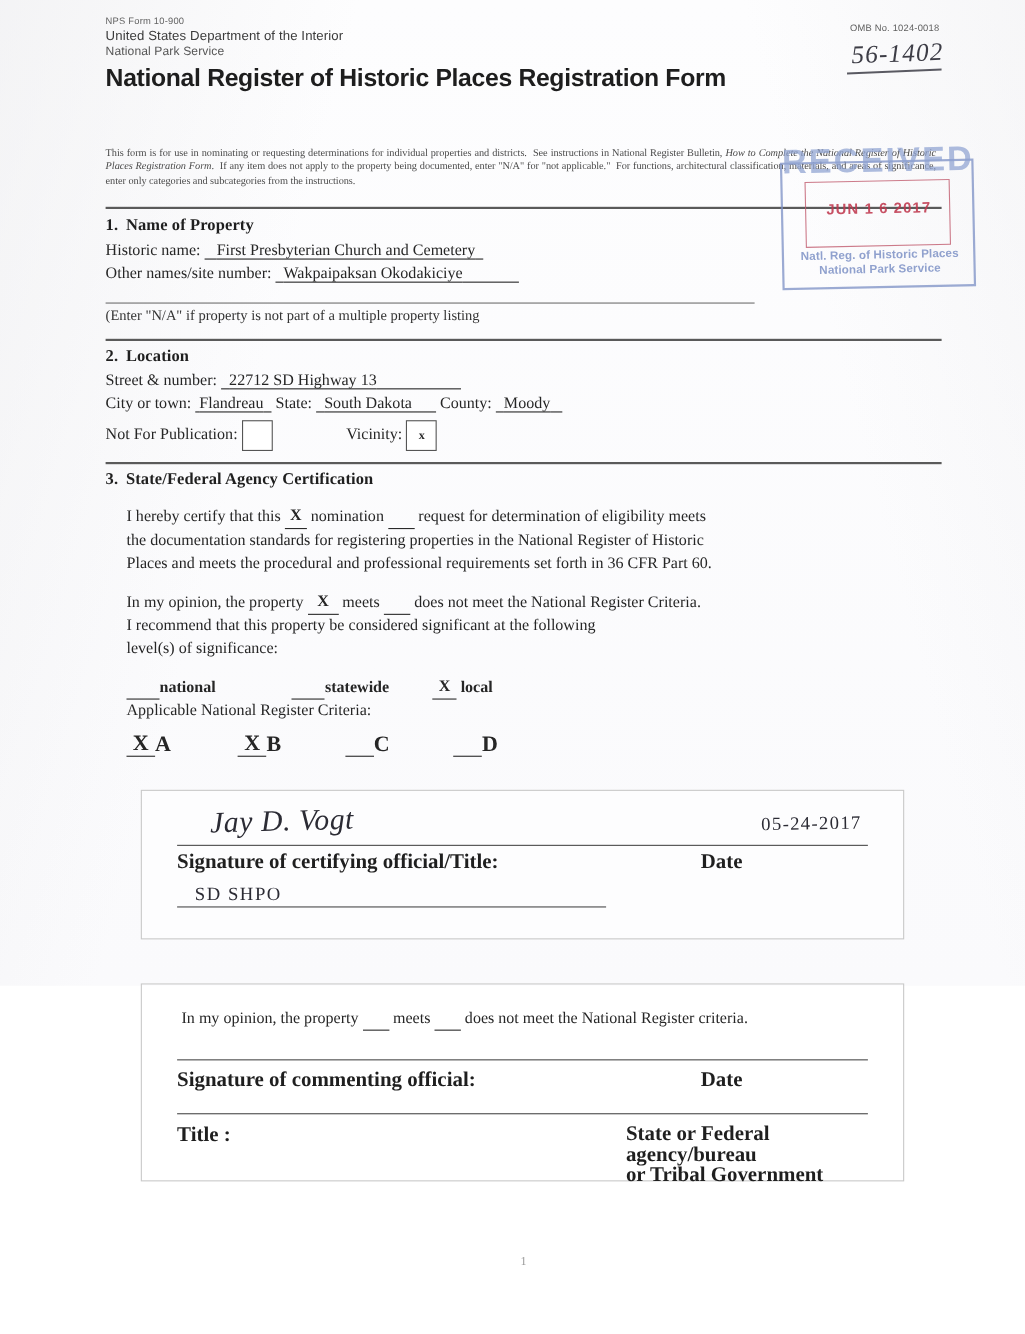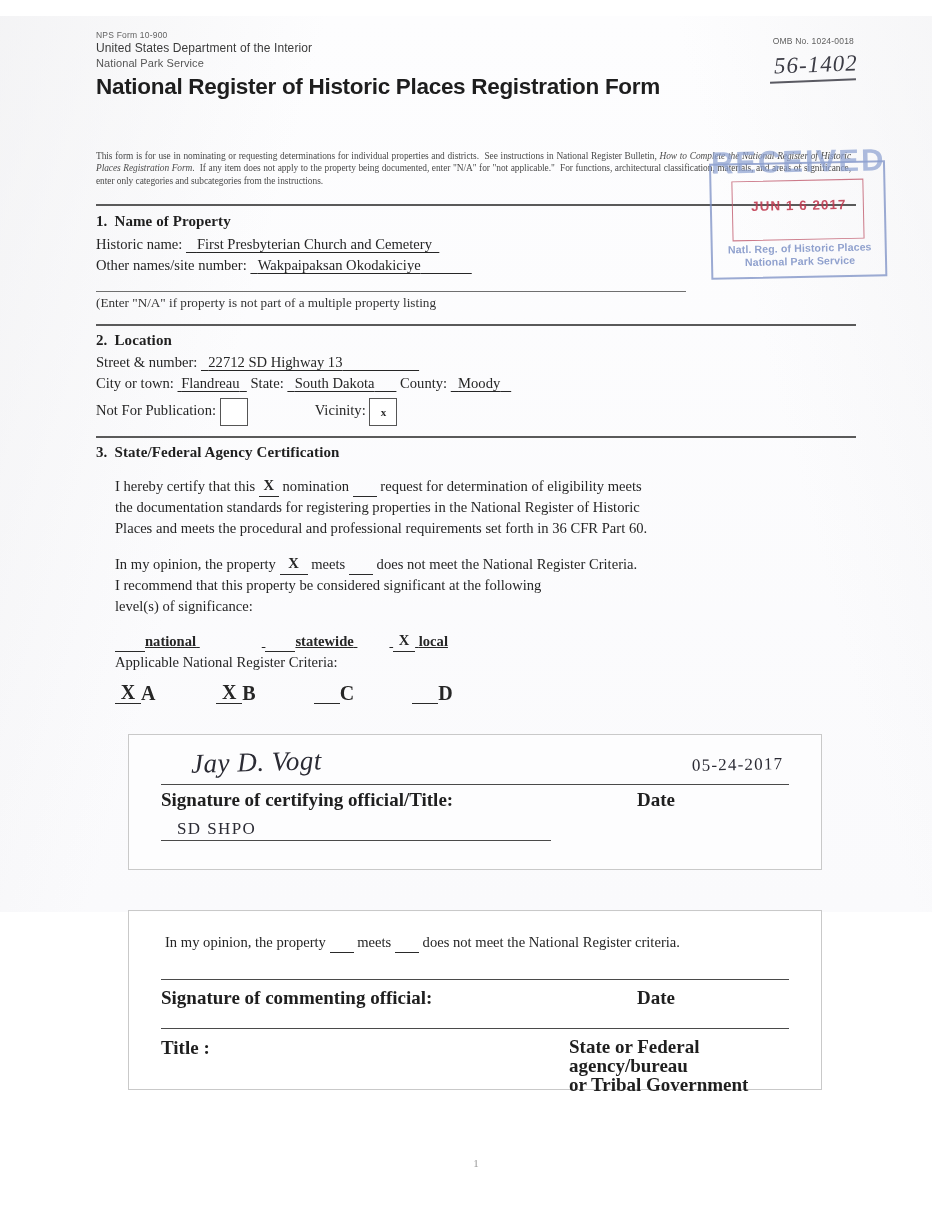--- a/index.html
+++ b/index.html
@@ -20,21 +20,20 @@
   #page {
     position: absolute;
     left: 0; top: 0;
     width: 932px;
     height: 896px;
     background: #fcfcfc;
     background-image:
       linear-gradient(105deg, rgba(236,236,238,0.55) 0%, rgba(255,255,255,0) 28%),
       linear-gradient(255deg, rgba(238,238,240,0.45) 0%, rgba(255,255,255,0) 22%),
       linear-gradient(0deg, rgba(250,250,252,1) 0%, rgba(253,253,254,1) 100%);
-    margin-top: 16px;
   }
   #sheet {
     position: absolute;
     left: 96px;
     top: 14px;
     width: 760px;
     height: 1165px;
     color: #2c2c2c;
   }
 
@@ -380,21 +379,21 @@
       <div class="line" style="margin-top:14px;margin-left:19px;width:716px;">
         <span>In my opinion, the property</span>
         <span class="xmark" style="width:28px;">X</span>
         <span>meets</span>
         <span class="blank" style="width:24px;"></span>
         <span>does not meet the National Register Criteria.</span><br>
         <span>I recommend that this property be considered significant at the following</span><br>
         <span>level(s) of significance:</span>
       </div>
 
-      <div class="line" style="margin-top:13px;margin-left:19px;font-weight:bold;text-decoration:underline;">
+      <div class="line" style="margin-top:13px;margin-left:19px;font-weight:bold;">
         <span class="xmark" style="width:30px;"></span><span>national</span>
         <span style="display:inline-block;width:62px;"></span>
         <span class="xmark" style="width:30px;"></span><span>statewide</span>
         <span style="display:inline-block;width:32px;"></span>
         <span class="xmark" style="width:22px;">X</span>&nbsp;<span>local</span>
       </div>
 
       <div class="line" style="margin-left:19px;">Applicable National Register Criteria:</div>
 
       <div class="line" style="margin-top:9px;margin-left:19px;font-weight:bold;font-size:20px;">

